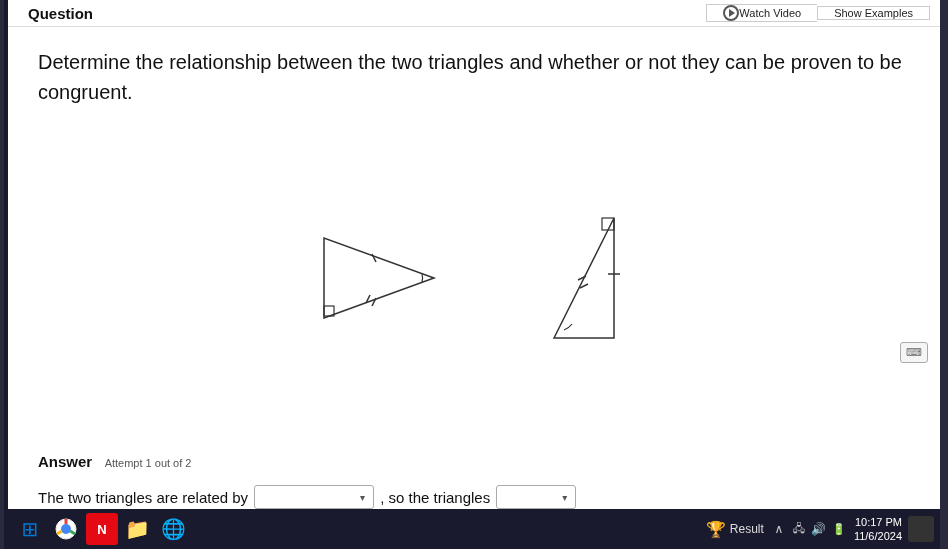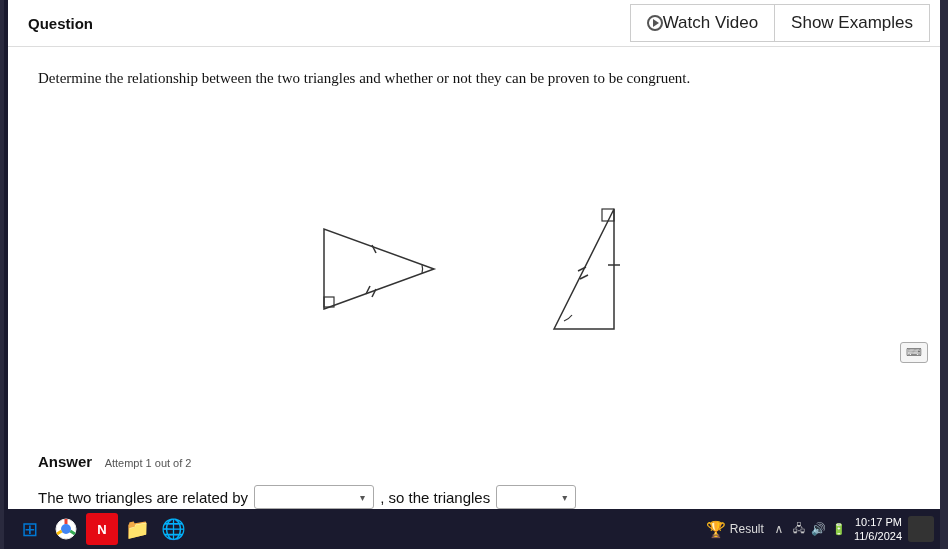--- a/index.html
+++ b/index.html
@@ -39,25 +39,25 @@
       flex: 1;
       font-size: 15px;
       font-weight: bold;
       color: #111;
     }
 
     .header-btn {
       display: flex;
       align-items: center;
       gap: 0;
-      padding: 8px 16px;
+      padding: 0 16px;
       border: 1px solid #ccc;
       background: #fff;
       cursor: pointer;
-      font-size: 17px;
+      font-size: 11px;
       color: #222;
     }
 
     .header-btn.watch-video {
       border-right: none;
     }
 
     .play-circle {
       width: 16px;
       height: 16px;
@@ -75,24 +75,23 @@
       border-left: 6px solid #555;
       margin-left: 2px;
     }
 
     
     .question-area {
       padding: 20px 30px 10px 30px;
     }
 
     .question-text {
-      font-size: 15px;
+      font-size: 20px;
       color: #111;
       line-height: 1.5;
-      font-family: Liberation Serif, serif;
     }
 
     
     .diagram-area {
       display: flex;
       justify-content: center;
       align-items: center;
       padding: 10px 0 10px 0;
       gap: 80px;
       flex: 1;

